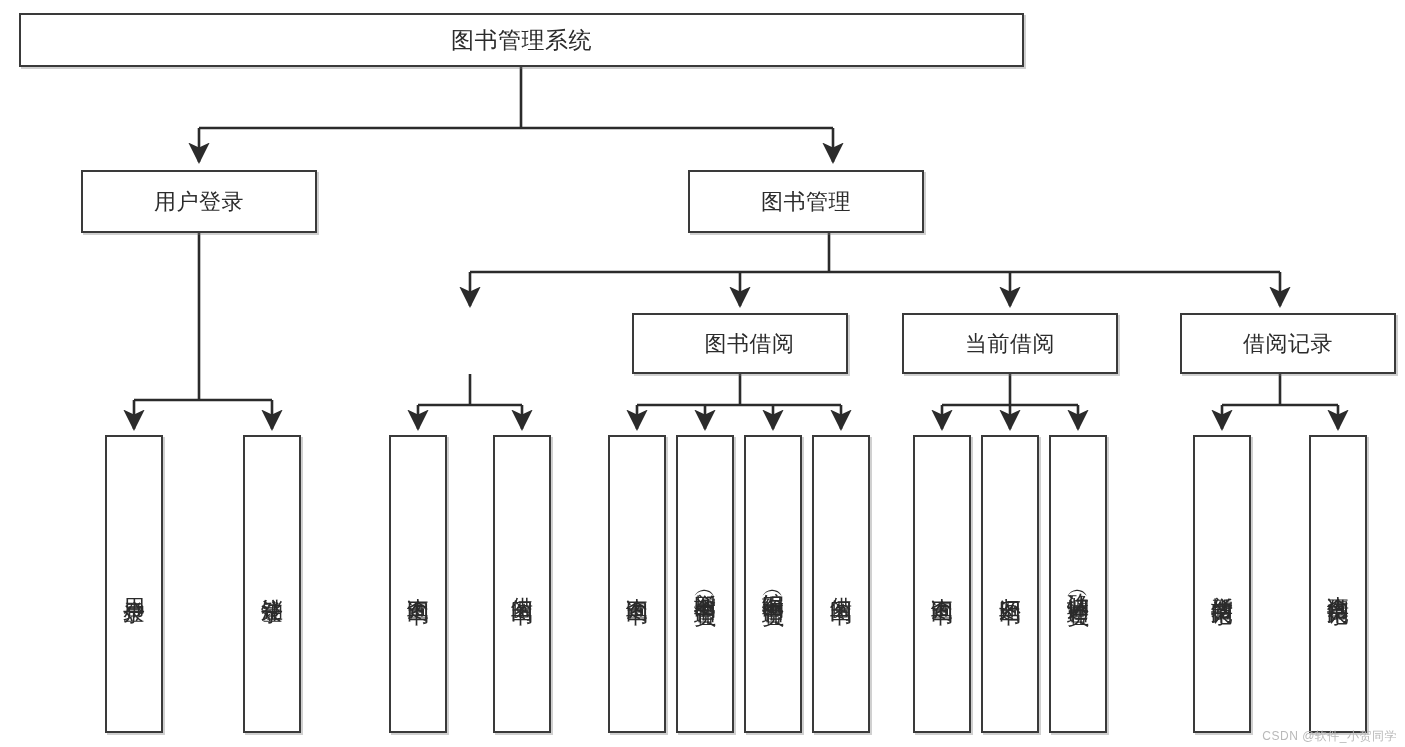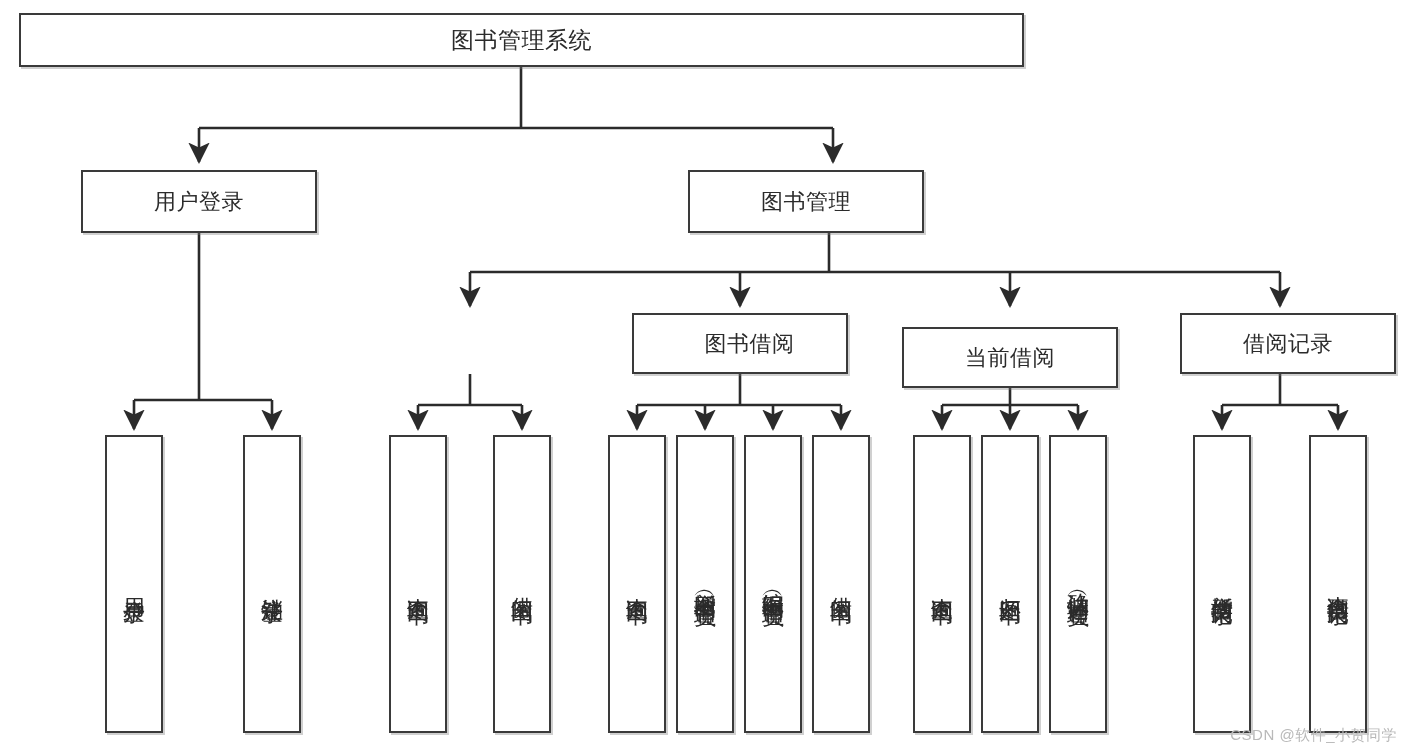--- a/index.html
+++ b/index.html
@@ -45,21 +45,21 @@
     font-size:22px;
     line-height:1.0;
     letter-spacing:2px;
     white-space:nowrap;
   }
 
   .watermark{
     position:absolute;
     right:8px;
     bottom:2px;
-    font-size:15px;
+    font-size:12px;
     color:#b9b9b9;
     white-space:nowrap;
     letter-spacing:.5px;
   }
 </style>
 </head>
 <body>
 
 <div id="canvas">
 
@@ -120,21 +120,21 @@
   <div class="node horiz" style="left:81px;top:170px;width:236px;height:63px;">
     <span class="lbl">用户登录</span>
   </div>
   <div class="node horiz" style="left:688px;top:170px;width:236px;height:63px;">
     <span class="lbl">图书管理</span>
   </div>
 
   <div class="node horiz" style="left:632px;top:313px;width:216px;height:61px;padding-left:19px;">
     <span class="lbl">图书借阅</span>
   </div>
-  <div class="node horiz" style="left:902px;top:313px;width:216px;height:61px;margin-top:14px;">
+  <div class="node horiz" style="left:902px;top:313px;width:216px;height:61px;">
     <span class="lbl">当前借阅</span>
   </div>
   <div class="node horiz" style="left:1172px;top:313px;width:216px;height:61px;margin-left:8px;">
     <span class="lbl">借阅记录</span>
   </div>
 
   <div class="node vert" style="left:105px;top:435px;width:58px;height:298px;">
     <span class="lbl">用户登录</span>
   </div>
   <div class="node vert" style="left:243px;top:435px;width:58px;height:298px;">

